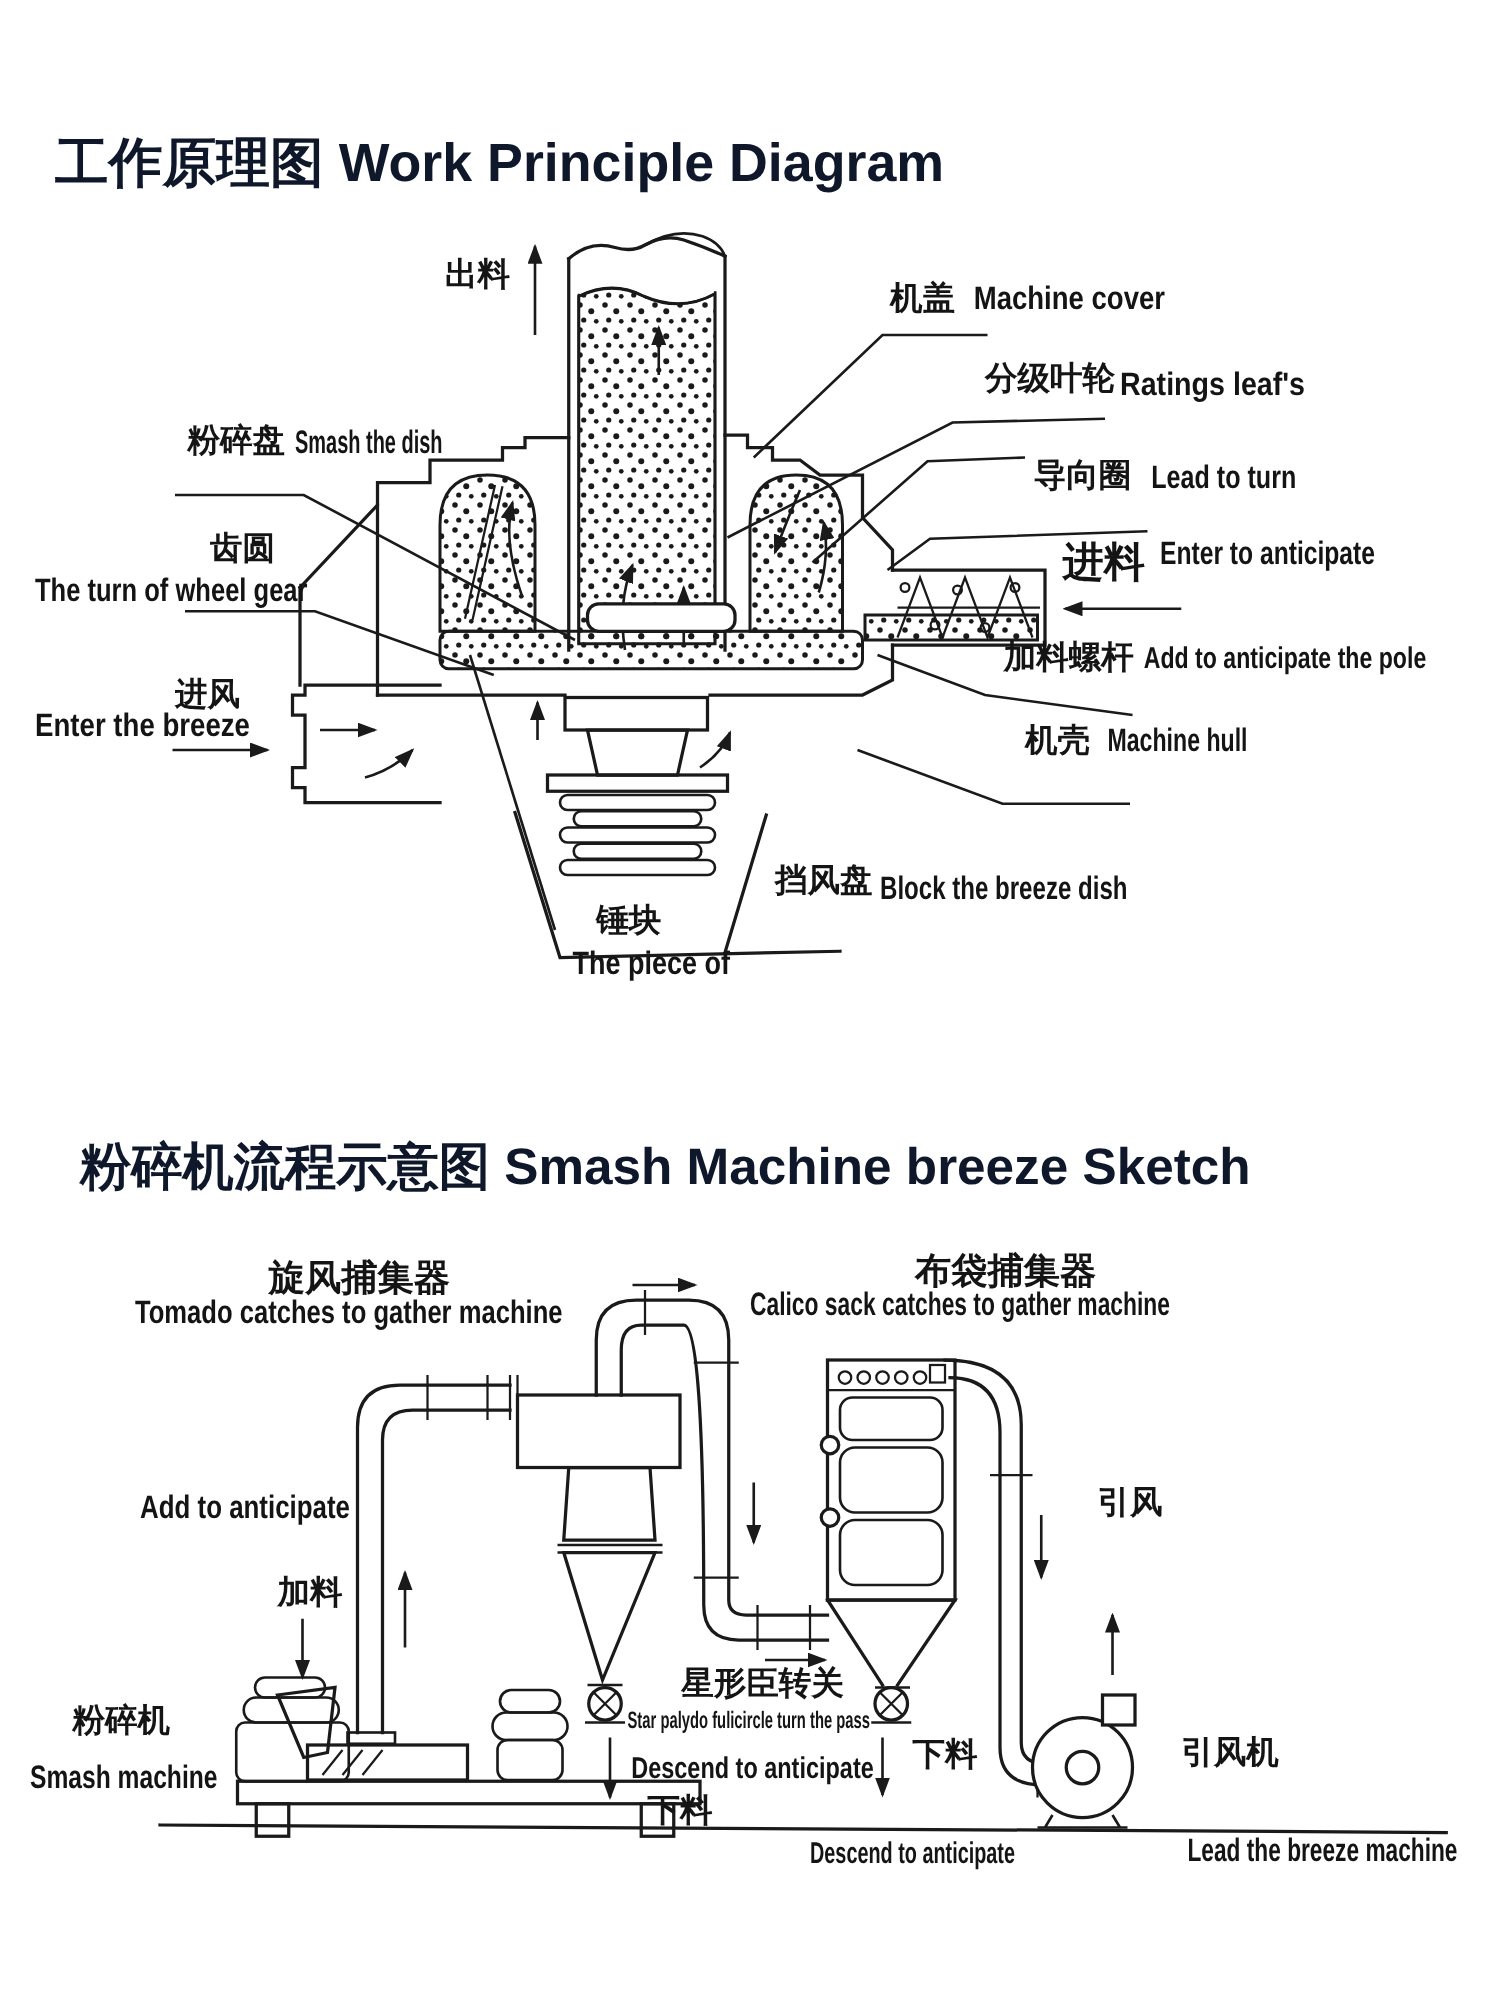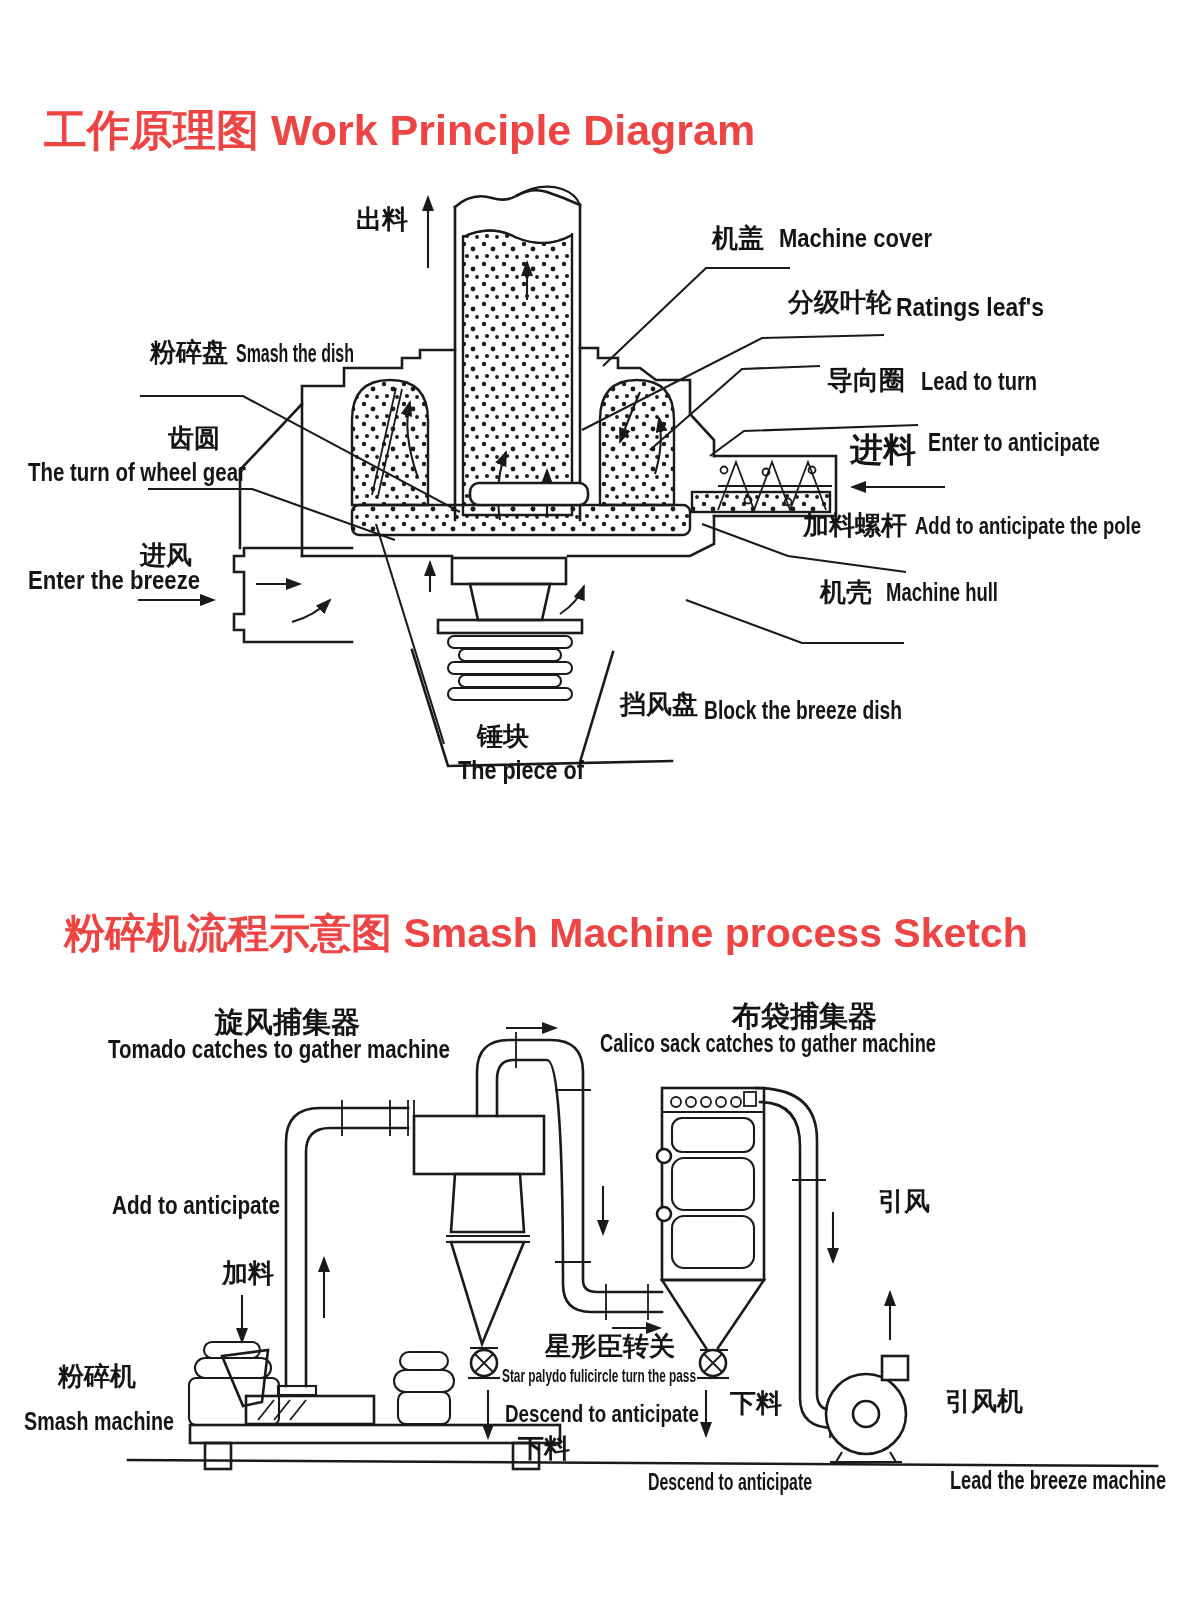--- a/index.html
+++ b/index.html
@@ -2,21 +2,21 @@
 <html><head>
 <meta charset="utf-8">
 <style>
   html,body { margin:0; padding:0; background:#e8e8e8; }
   .page {
     position:relative; width:1200px; height:1600px; margin:0 auto;
     background:#ffffff; overflow:hidden;
     font-family:"Liberation Sans", sans-serif;
   }
   .title {
-    position:absolute; white-space:nowrap; color:#ef4444;
+    position:absolute; white-space:nowrap; color:#0f172a;
     font-weight:600; letter-spacing:0px;
   }
   .title .zh { font-weight:700; }
   #title1 { left:44px; top:102px; font-size:43px; }
   #title2 { left:64px; top:906px; font-size:41px; }
   svg { position:absolute; left:0; }
   #svg1 { top:165px; }
   #svg2 { top:985px; }
   .ln  { fill:none; stroke:#1a1a1a; stroke-width:2.6; stroke-linecap:square; }
   .ln2 { fill:none; stroke:#1a1a1a; stroke-width:2.1; }
@@ -160,21 +160,21 @@
     <text class="t-en" x="236" y="362" textLength="118" lengthAdjust="spacingAndGlyphs">Smash the dish</text>
     <text class="t-zh" x="168" y="447">齿圆</text>
     <text class="t-en" x="28" y="481" textLength="218" lengthAdjust="spacingAndGlyphs">The turn of wheel gear</text>
     <text class="t-zh" x="140" y="564">进风</text>
     <text class="t-en" x="28" y="589" textLength="172" lengthAdjust="spacingAndGlyphs">Enter the breeze</text>
     <path class="ln2" marker-end="url(#ah)" d="M138,600 L214,600"></path>
   </svg>
 
   <div class="title" id="title2">
     <span class="zh">粉碎机流程示意图</span>
-    <span class="en">Smash Machine process Sketch</span>
+    <span class="en">Smash Machine breeze Sketch</span>
   </div>
 
   <svg id="svg2" width="1200" height="515" viewBox="0 985 1200 515">
 
     <text class="t-zh-hd" x="215" y="1032">旋风捕集器</text>
     <text class="t-en" x="108" y="1058" font-size="25" textLength="342" lengthAdjust="spacingAndGlyphs">Tomado catches to gather machine</text>
     <text class="t-zh-hd" x="732" y="1026">布袋捕集器</text>
     <text class="t-en" x="600" y="1052" font-size="25" textLength="336" lengthAdjust="spacingAndGlyphs">Calico sack catches to gather machine</text>
 
     <g>

